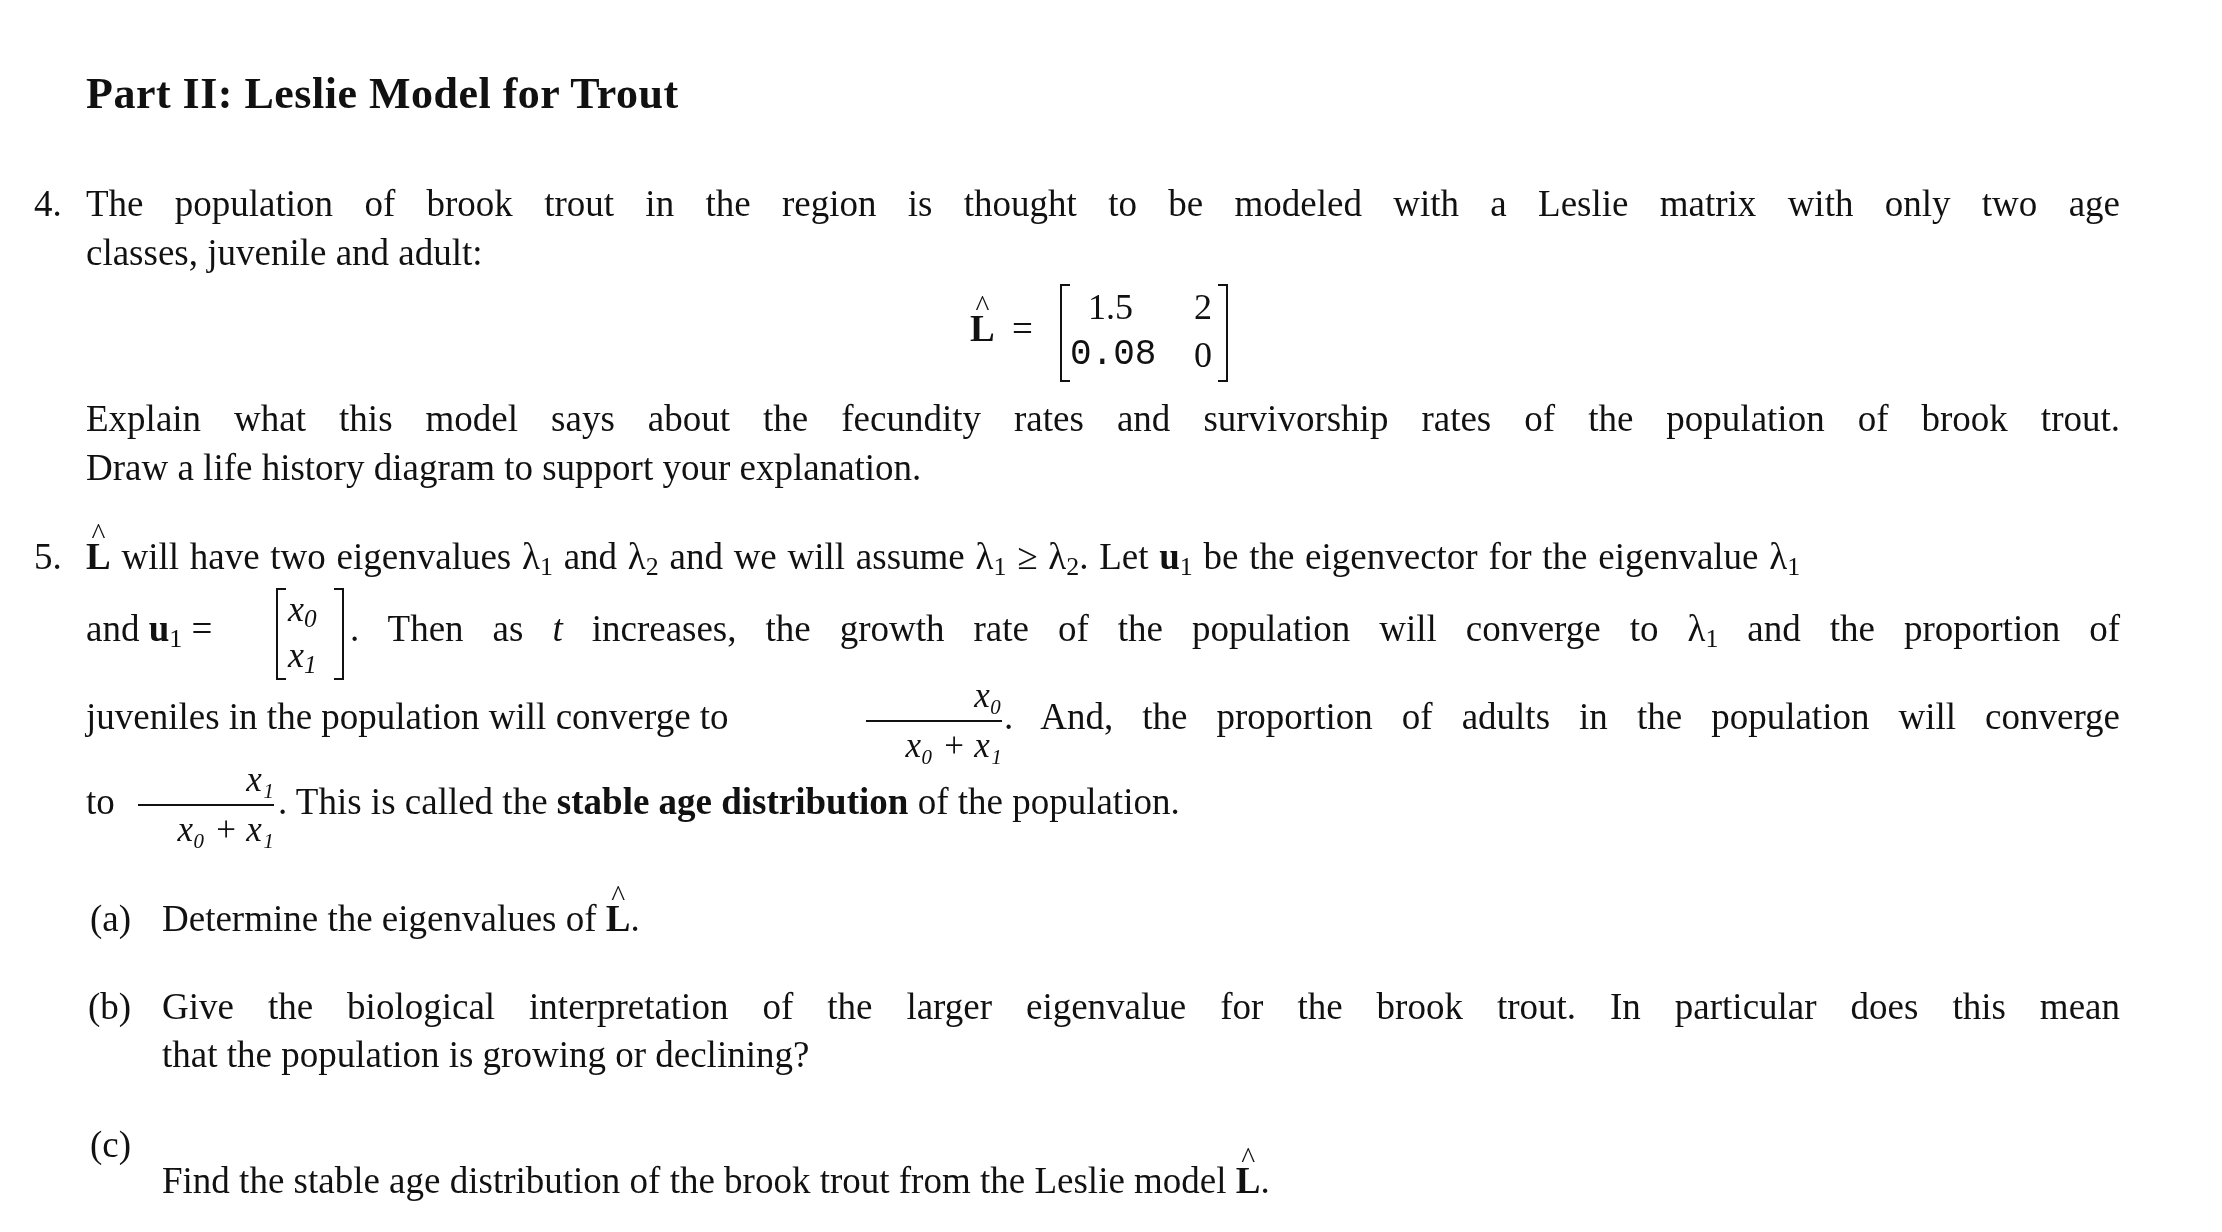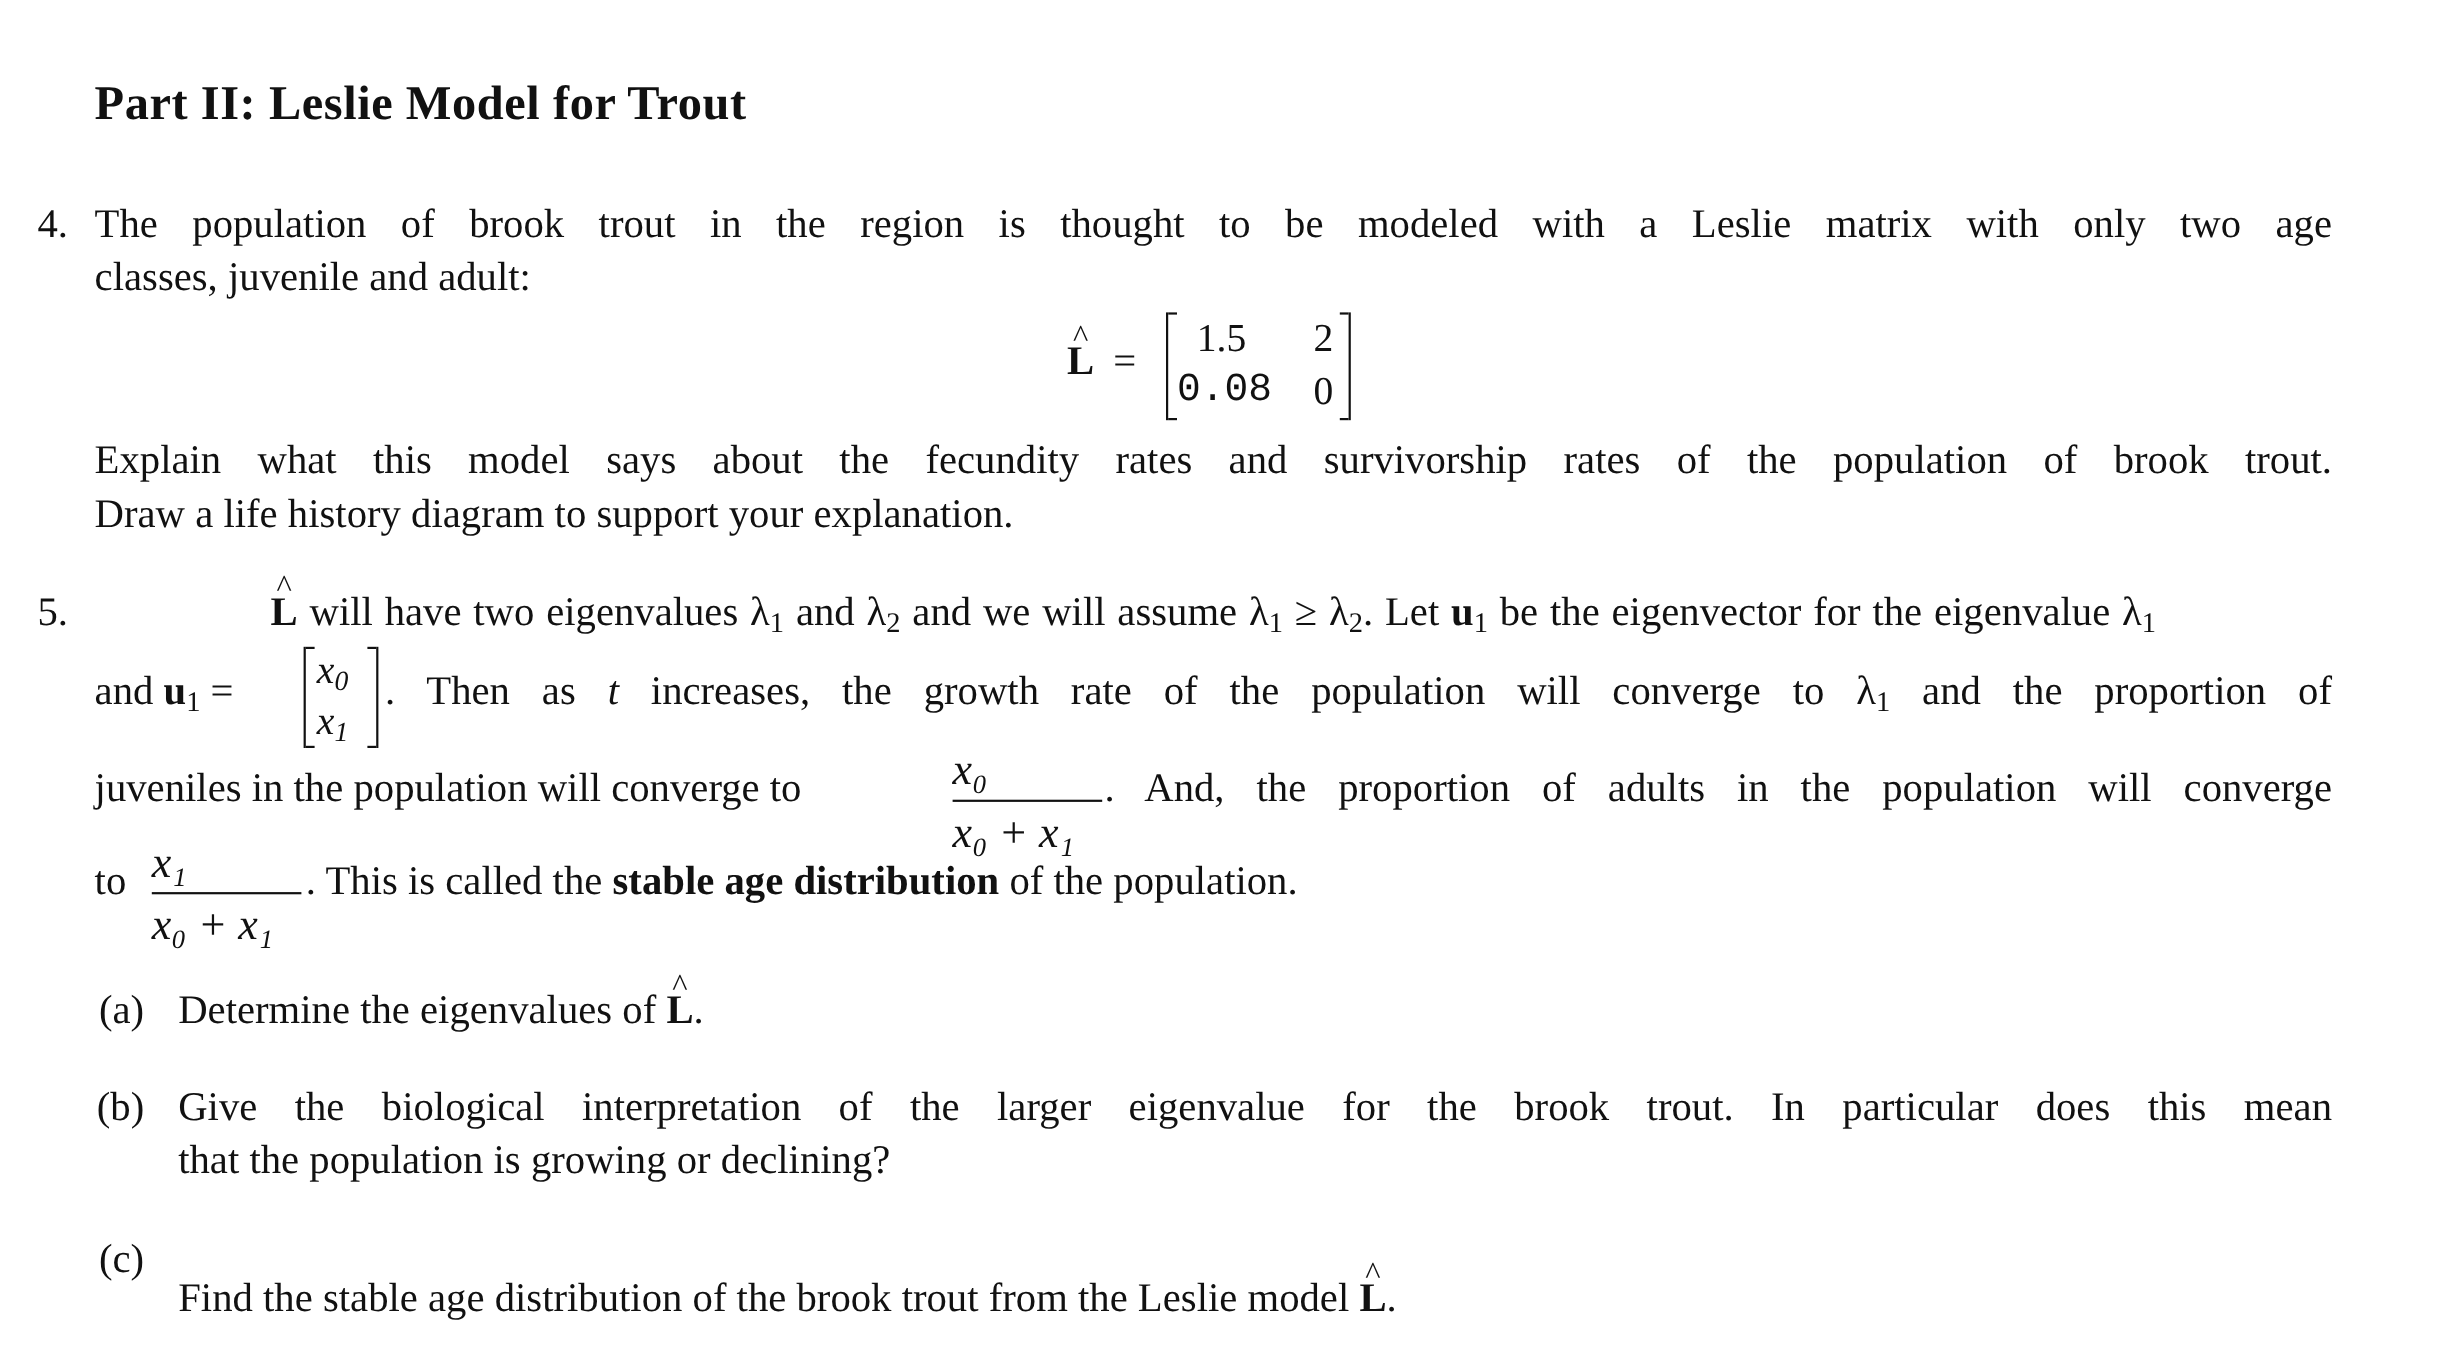--- a/index.html
+++ b/index.html
@@ -1,37 +1,37 @@
 <!DOCTYPE html>
 <html><head>
 <meta charset="utf-8">
 <style>
   html, body { margin:0; padding:0; background:#ffffff; }
   body { width:2222px; height:1232px; position:relative; overflow:hidden;
          font-family:"Liberation Serif","DejaVu Serif",serif; color:#111; }
-  .abs { position:absolute; white-space:nowrap;text-align:center; }
+  .abs { position:absolute; white-space:nowrap; }
   .title { font-size:44px; font-weight:bold; left:86px; top:68px; letter-spacing:0.5px; }
   .body { font-size:37px; line-height:1; }
   .just { width:2034px; text-align:justify; text-align-last:justify; white-space:normal; }
   .num { left:34px; }
   .b { font-weight:bold; }
   .i { font-style:italic; }
   sub { font-size:0.7em; vertical-align:-0.25em; line-height:0; }
   .hat { position:relative; display:inline-block; font-weight:bold; }
   .hat::before { content:"^"; position:absolute; left:50%; transform:translateX(-50%); top:-0.62em; font-weight:normal; font-size:0.8em; }
   
   .matrix { position:absolute; left:1060px; top:284px; height:98px; width:164px;
             border-left:2.5px solid #111; border-right:2.5px solid #111; }
   .matrix::before, .matrix::after { content:""; position:absolute; left:-2px; right:-2px; height:0; }
   .br-tl,.br-bl,.br-tr,.br-br { position:absolute; width:8px; height:0; border-top:2.5px solid #111; }
   .br-tl { left:0; top:0; } .br-bl { left:0; bottom:0; }
   .br-tr { right:0; top:0; } .br-br { right:0; bottom:0; }
   .cell { position:absolute; font-size:36px; }
   .vec { position:absolute; border-left:2.5px solid #111; border-right:2.5px solid #111; }
-  .frac { position:absolute; text-align:left; font-size:40px; }
+  .frac { position:absolute; text-align:right; font-size:35px; }
   .frac .num-part { display:block; font-style:italic; }
   .frac .bar { display:block; border-top:2px solid #111; margin:4px 0; }
   .frac .den { display:block; font-style:italic; }
 </style>
 </head>
 <body>
 
 <div class="abs title">Part II: Leslie Model for Trout</div>
 
 <div class="abs body num" style="top:185px;">4.</div>

